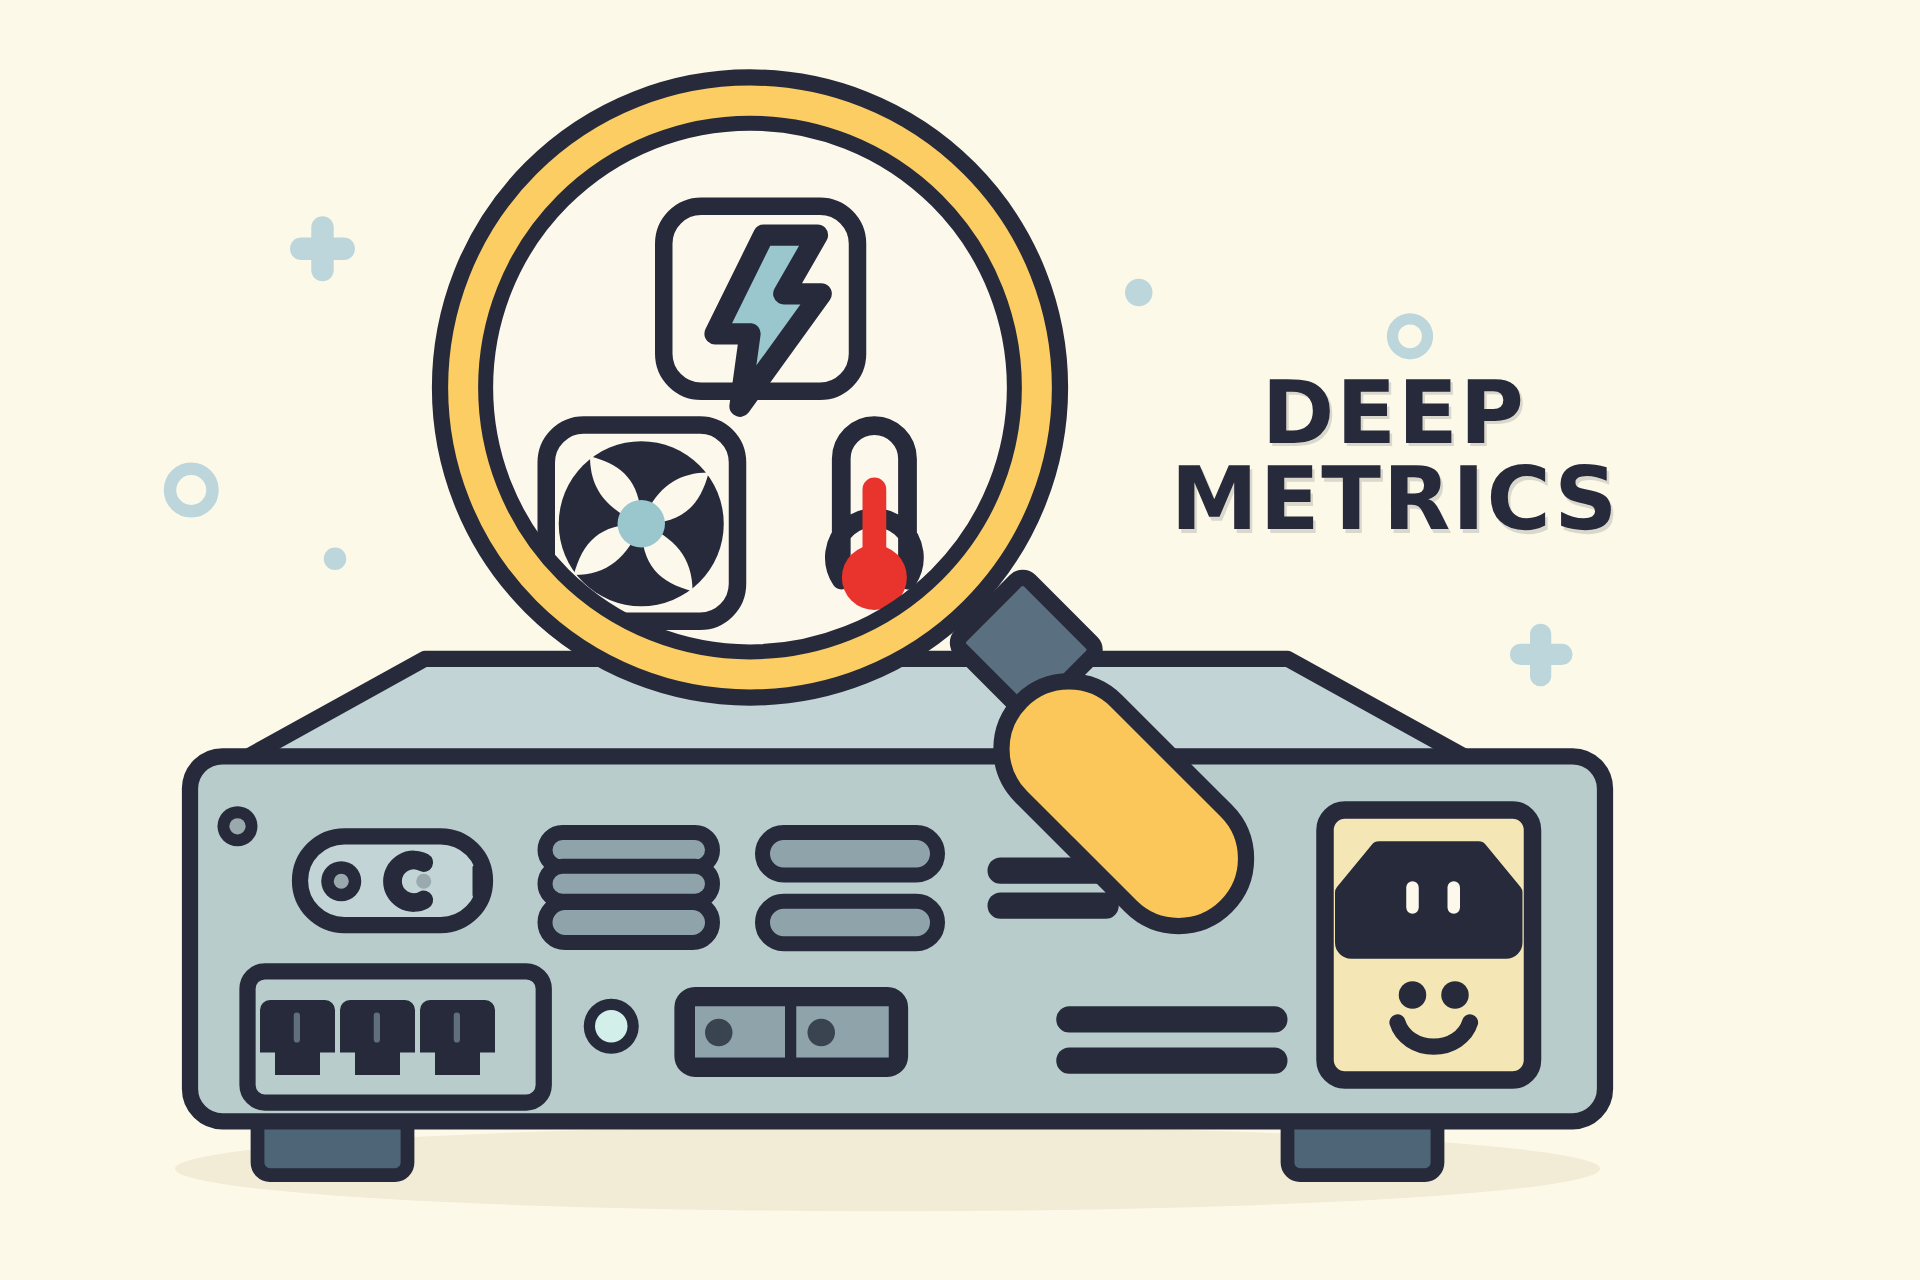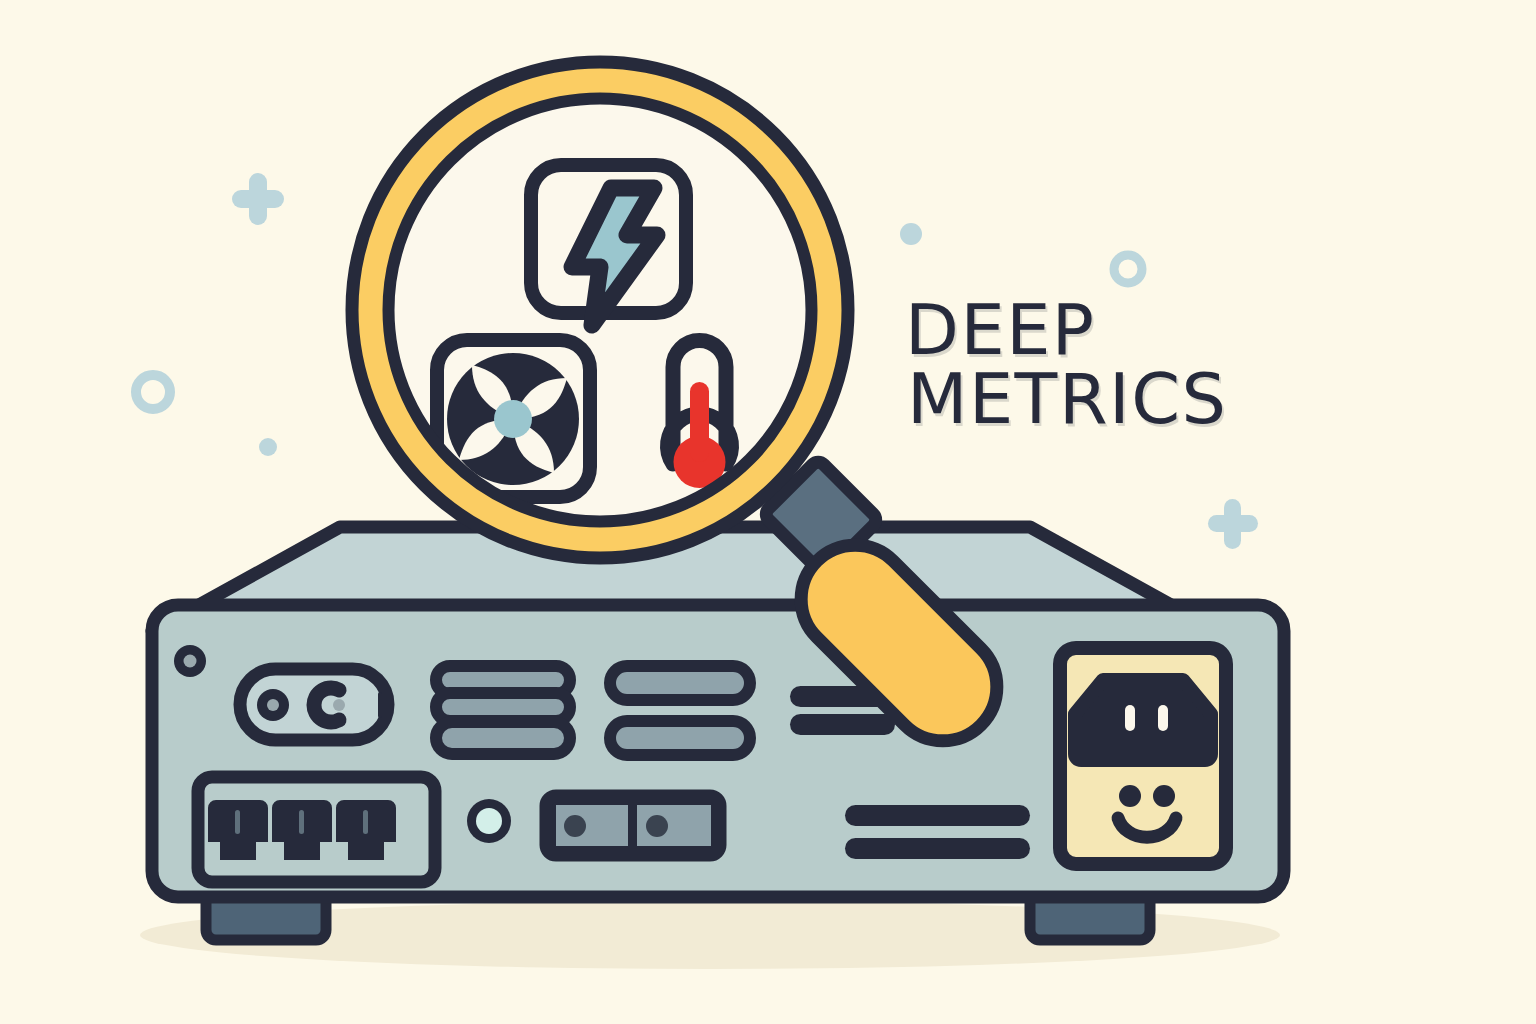--- a/index.html
+++ b/index.html
@@ -23,25 +23,25 @@
     width: 1536px;
     height: 1024px;
   }
   .headline {
     position: absolute;
     left: 905px;
     top: 296px;
     width: 420px;
     color: #262a3b;
     font-family: "DejaVu Sans", sans-serif;
-    font-weight: normal;
+    font-weight: bold;
     font-size: 70px;
     line-height: 0.98;
     letter-spacing: 1.5px;
-    text-align: left;
+    text-align: center;
     pointer-events: none;
     text-shadow: 2px 3px 0 rgba(38,42,59,0.16);
   }
   .headline .l2 { padding-left: 2px; }
 </style>
 </head>
 <body>
 
 <div id="stage">
 

